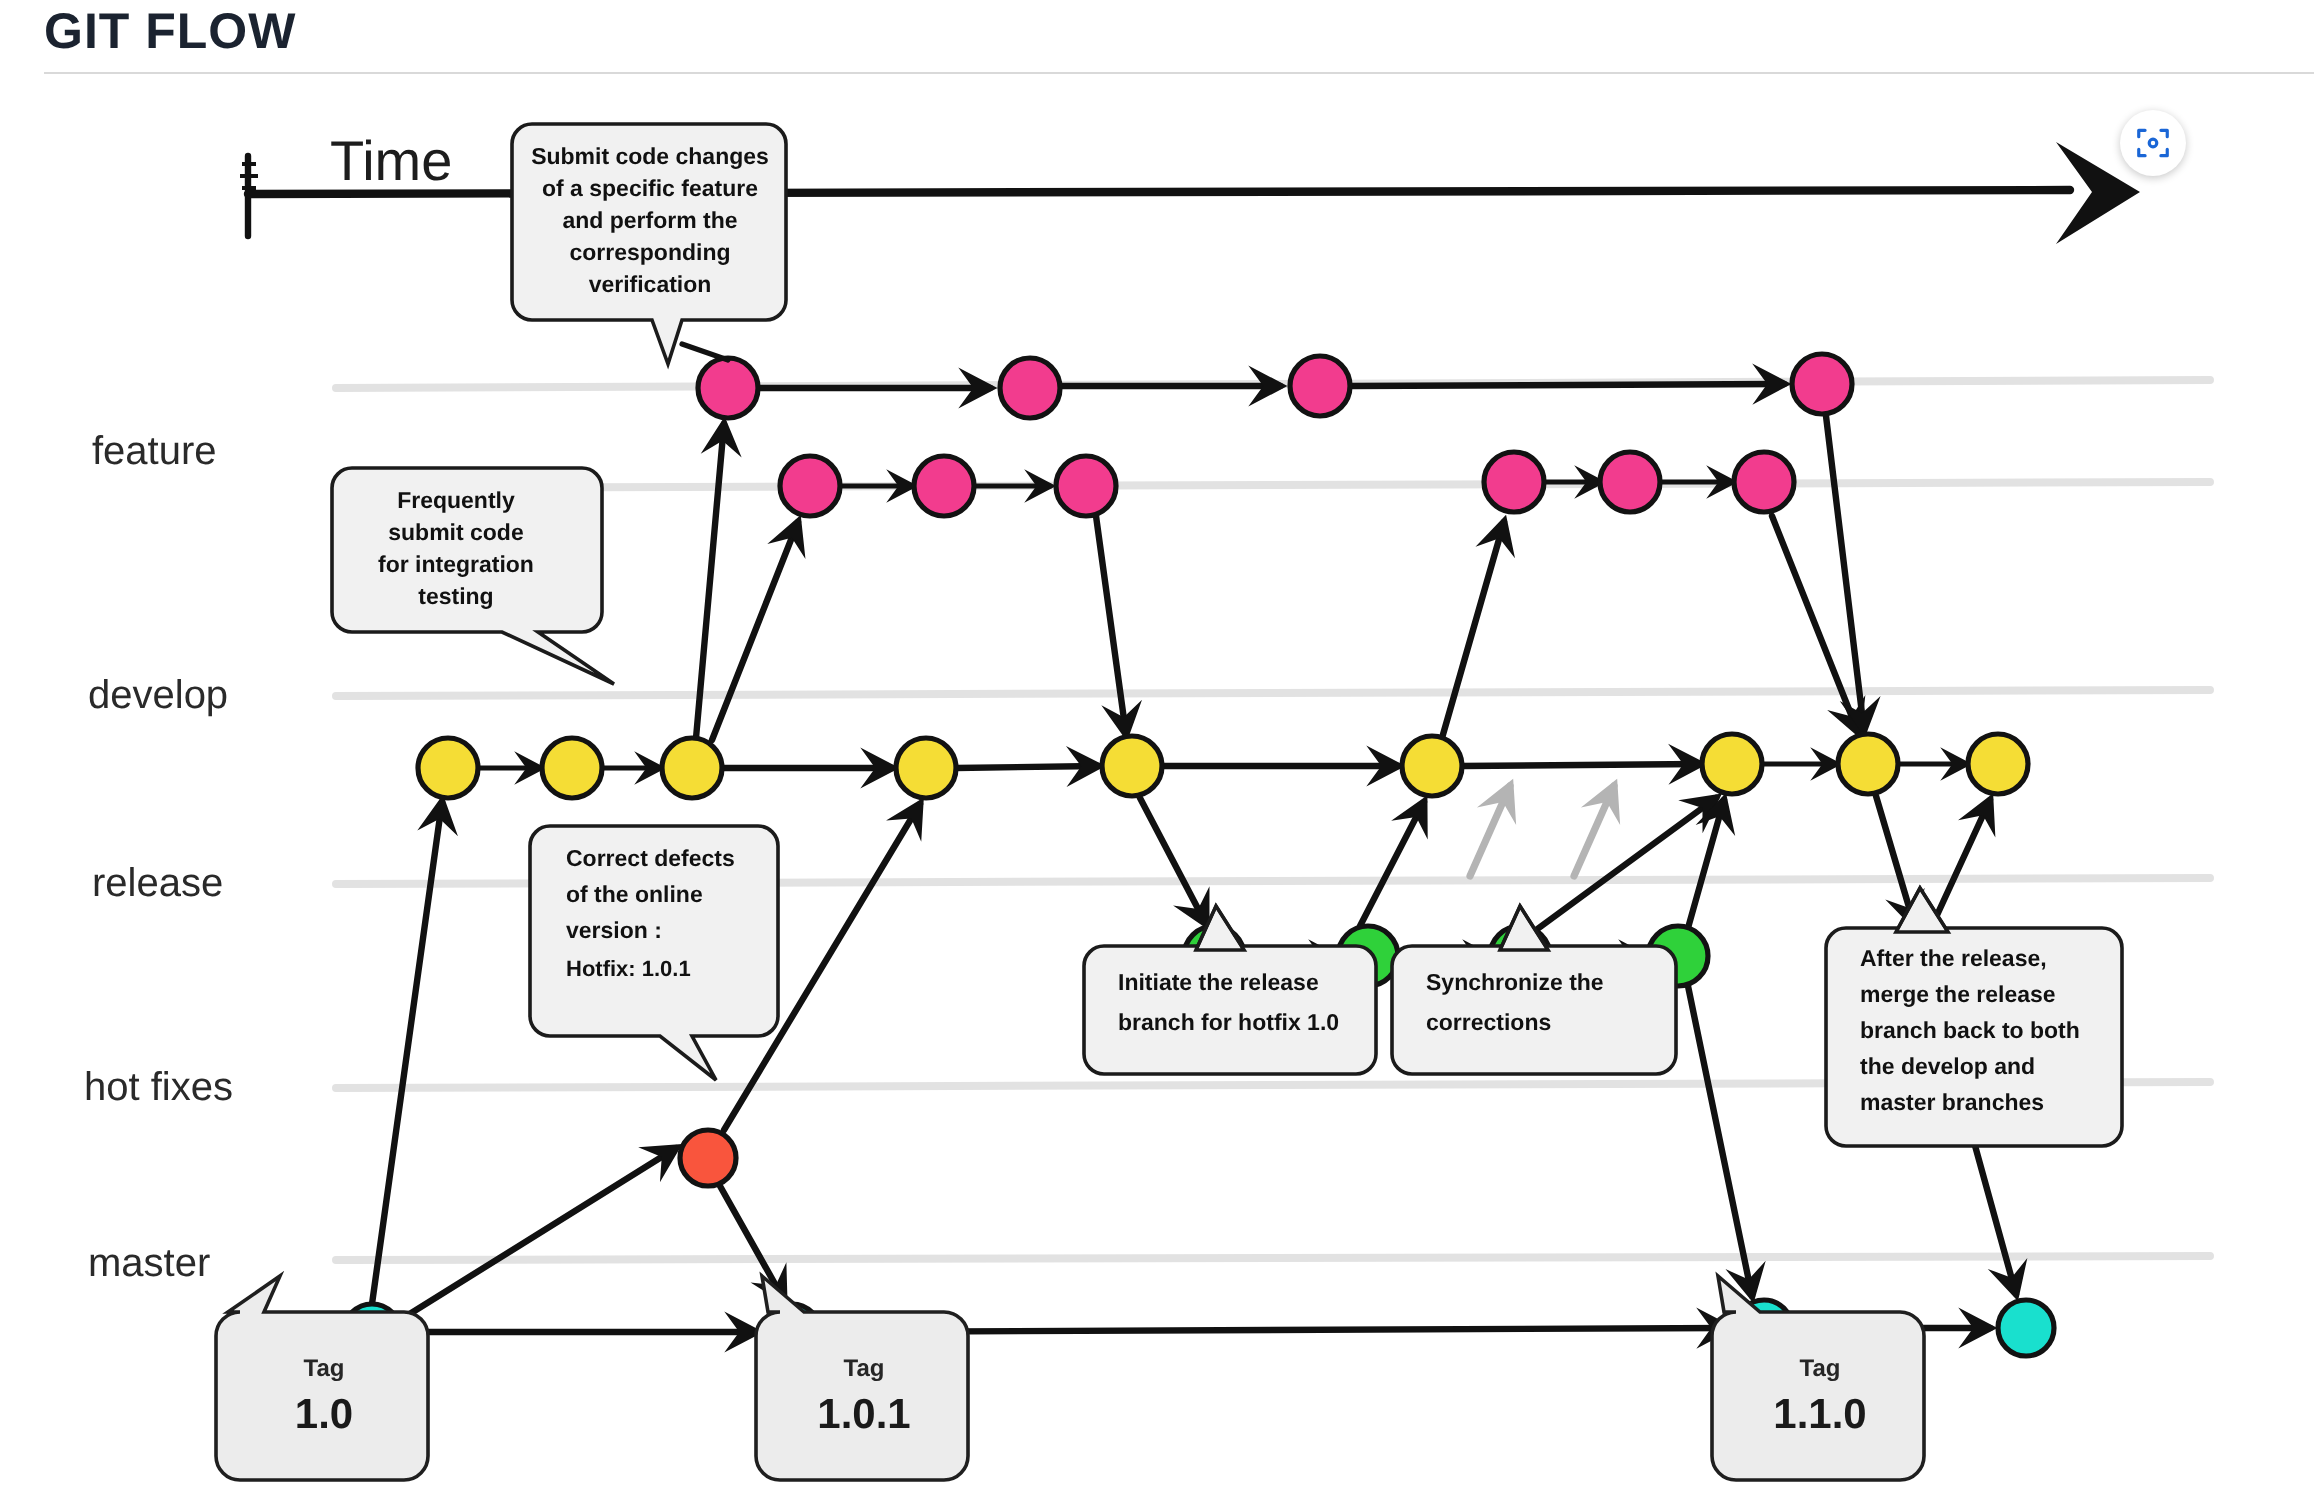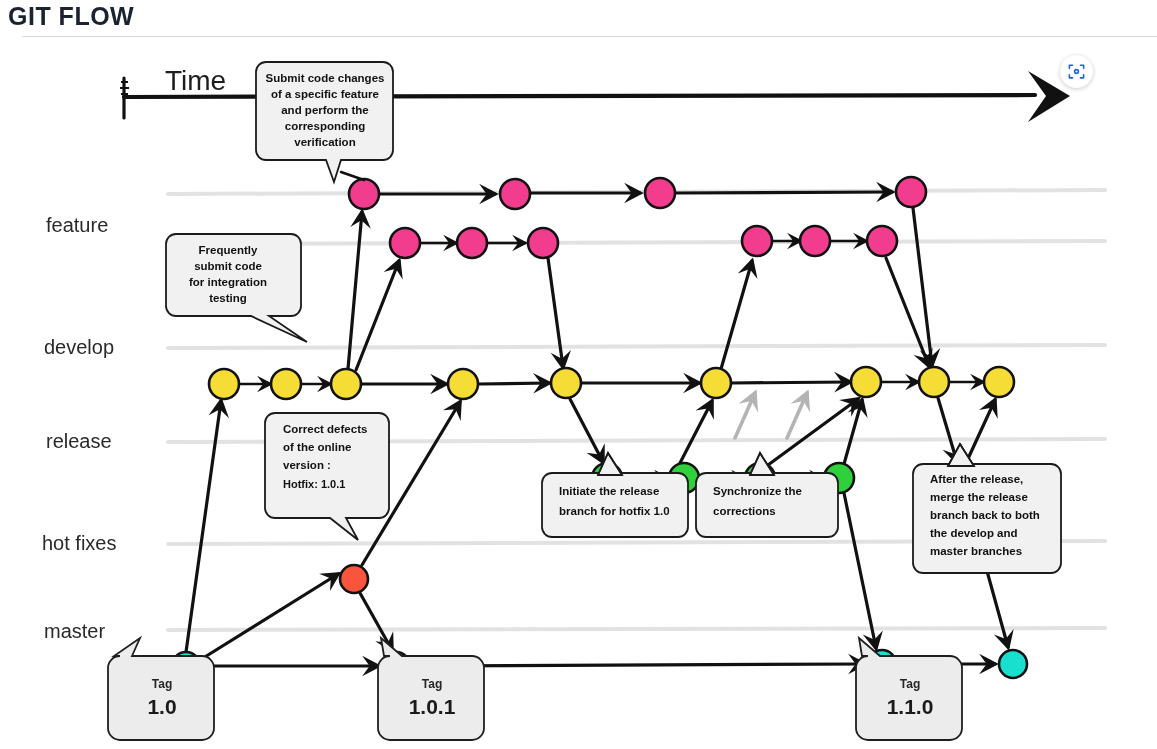--- a/index.html
+++ b/index.html
@@ -4,21 +4,21 @@
 <style>
   html,body{margin:0;padding:0;}
   body{
     width:1157px;height:749px;
     background:#ffffff;
     font-family:"Liberation Sans", sans-serif;
     overflow:hidden;
     position:relative;
   }
   #page-title{
-    position:absolute;left:8px;top:2px;
+    position:absolute;left:22px;top:2px;
     font-size:25px;font-weight:700;letter-spacing:.5px;
     color:#1b2330;
   }
   #title-divider{
     position:absolute;left:22px;top:36px;width:1135px;height:1px;
     background:#d9d9d9;
   }
   #canvas{position:absolute;left:0;top:38px;width:1157px;height:711px;}
   svg{display:block;}
 

